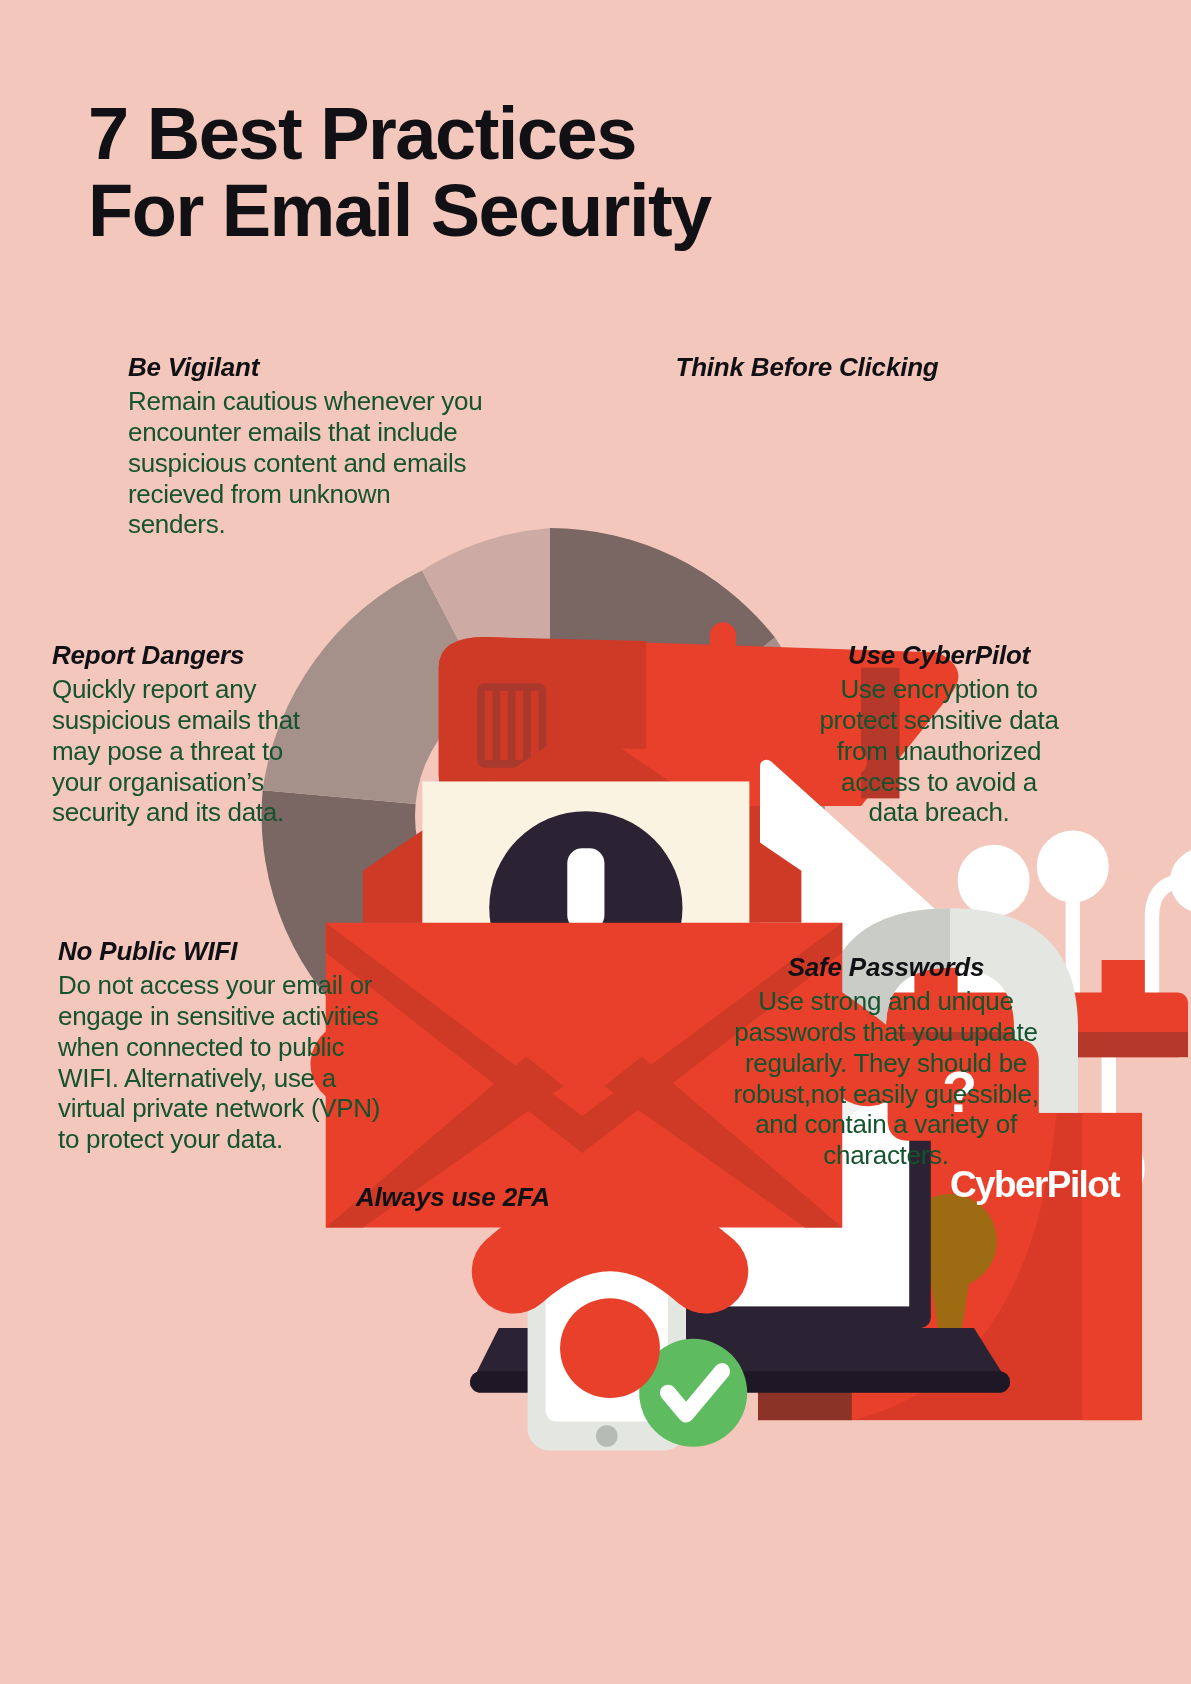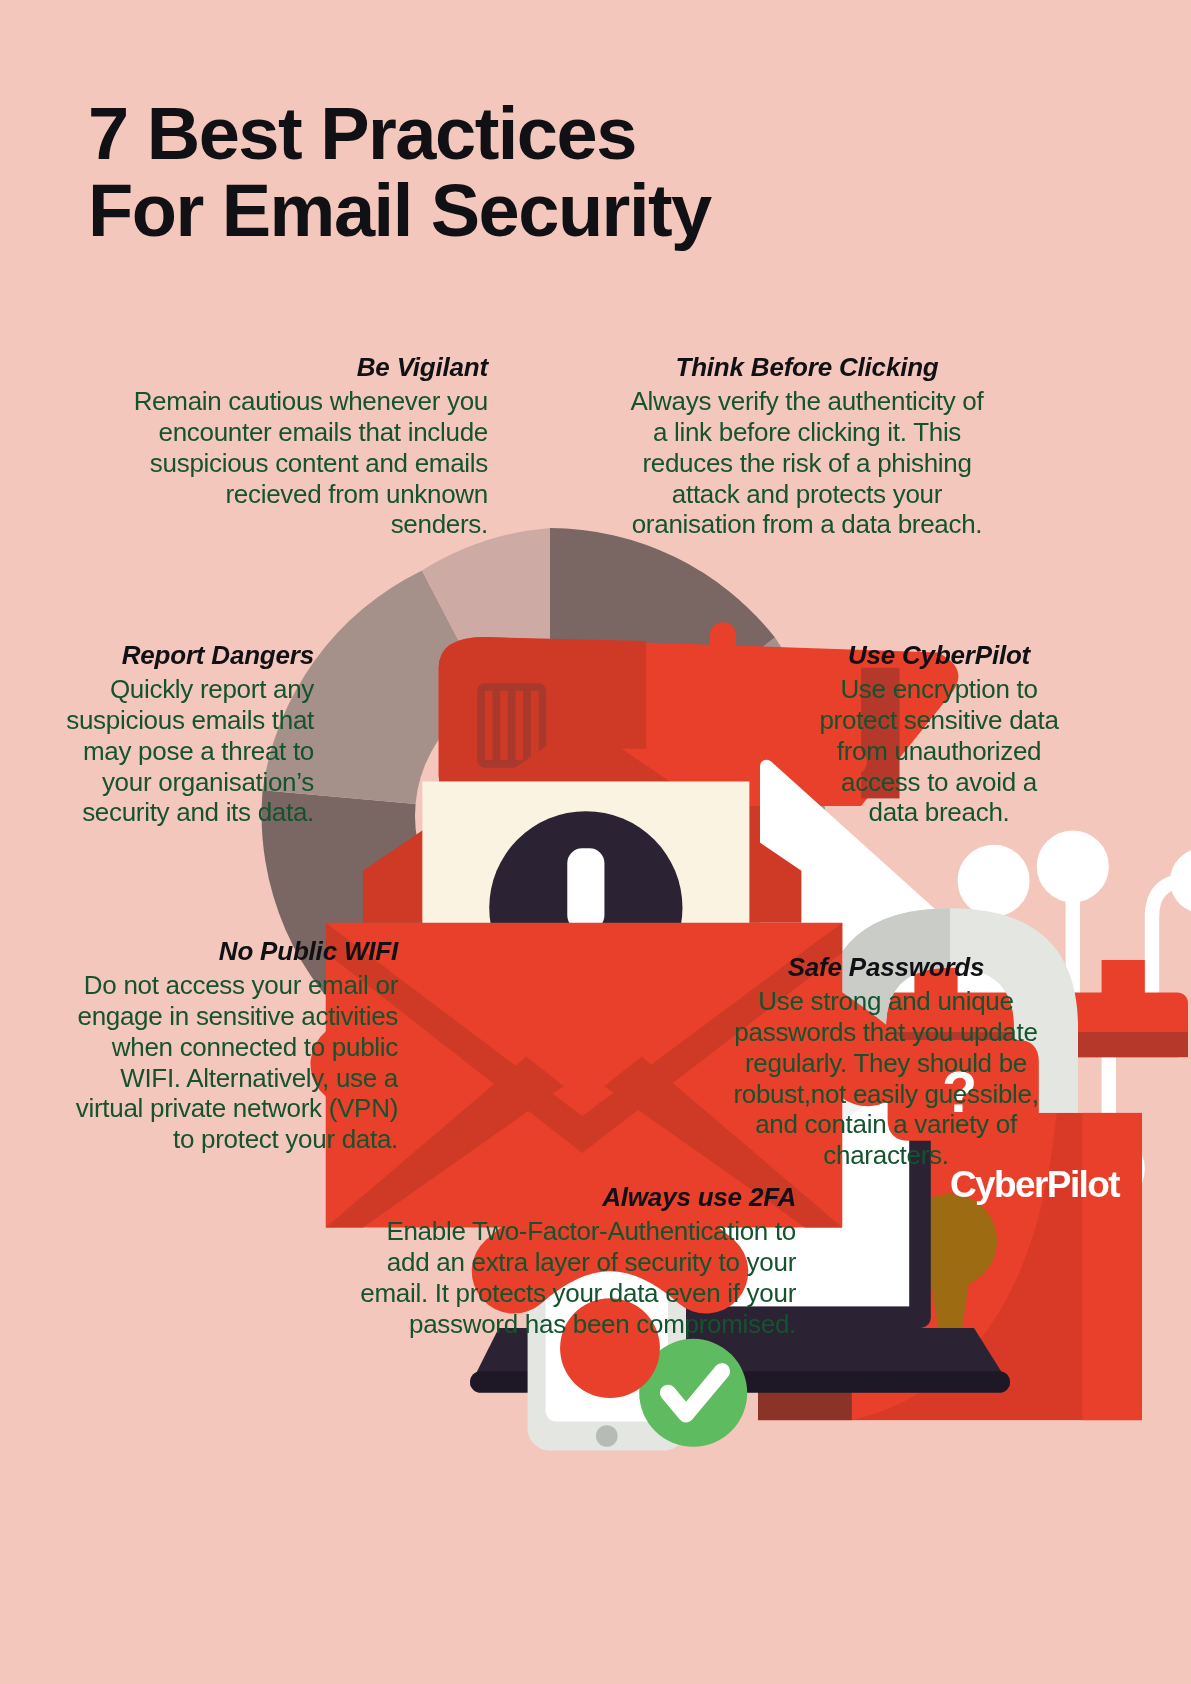--- a/index.html
+++ b/index.html
@@ -35,26 +35,26 @@
     letter-spacing:-0.2px;
     margin-bottom:2px;
     color:#111015;
   }
   .block .bd {
     font-size:26px;
     line-height:1.19;
     letter-spacing:-0.3px;
     color:#14532d;
   }
-  .al-l { text-align:right; }
+  .al-l { text-align:left; }
   .al-r { text-align:center; }
 
   #blk-vigilant      { left:128px; top:352px;  width:360px; }
   #blk-think         { right:204px; top:352px; width:360px; }
-  #blk-report        { left:64px;  top:640px;  width:250px; }
+  #blk-report        { left:52px;  top:640px;  width:250px; }
   #blk-encryption    { right:130px; top:640px; width:244px; }
   #blk-wifi          { left:58px;  top:936px;  width:340px; }
   #blk-passwords     { right:130px; top:952px; width:350px; }
   #blk-2fa           { left:356px; top:1182px; width:440px; }
 
   
   .donut-wrap {
     position:absolute;
     left:262px; top:528px;
     width:576px; height:576px;
@@ -218,36 +218,34 @@
     </div>
   </div>
 
   <div class="block al-l" id="blk-vigilant">
     <div class="hd">Be Vigilant</div>
     <div class="bd">Remain cautious whenever you encounter emails that include suspicious content and emails recieved from unknown senders.</div>
   </div>
 
   <div class="block al-r" id="blk-think">
     <div class="hd">Think Before Clicking</div>
-    <div class="bd">Always verify the authenticity of a link before clicking it. This reduces the risk of a phishing attack and protects your oranisation from a data breach.</div>
   </div>
 
   <div class="block al-r" id="blk-encryption">
     <div class="hd">Use CyberPilot</div>
     <div class="bd">Use encryption to protect sensitive data from unauthorized access to avoid a data breach.</div>
   </div>
 
   <div class="block al-r" id="blk-passwords">
     <div class="hd">Safe Passwords</div>
     <div class="bd">Use strong and unique passwords that you update regularly. They should be robust,not easily guessible, and contain a variety of characters.</div>
   </div>
 
   <div class="block al-l" id="blk-2fa">
     <div class="hd">Always use 2FA</div>
-    <div class="bd">Enable Two-Factor-Authentication to add an extra layer of security to your email. It protects your data even if your password has been compromised.</div>
   </div>
 
   <div class="block al-l" id="blk-wifi">
     <div class="hd">No Public WIFI</div>
     <div class="bd">Do not access your email or engage in sensitive activities when connected to public WIFI. Alternatively, use a virtual private network (VPN) to protect your data.</div>
   </div>
 
   <div class="block al-l" id="blk-report">
     <div class="hd">Report Dangers</div>
     <div class="bd">Quickly report any suspicious emails that may pose a threat to your organisation’s security and its data.</div>

